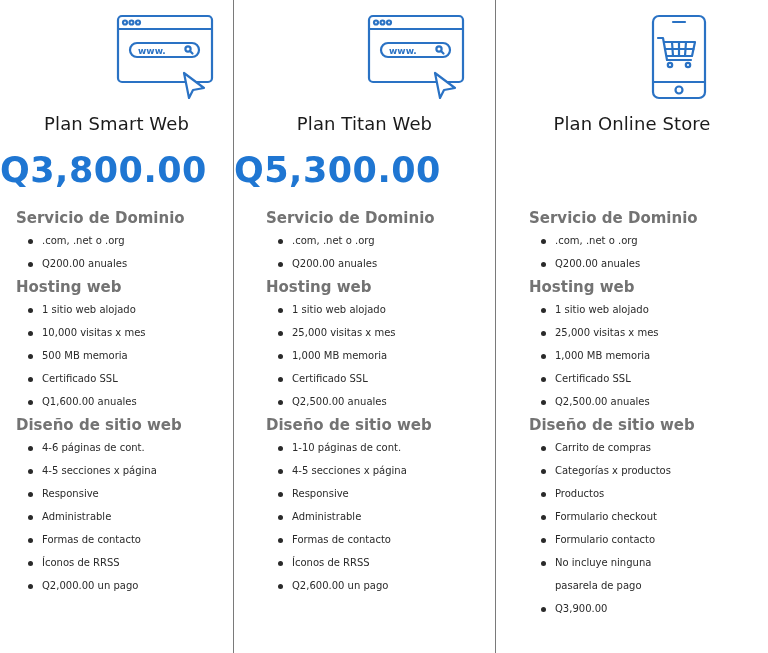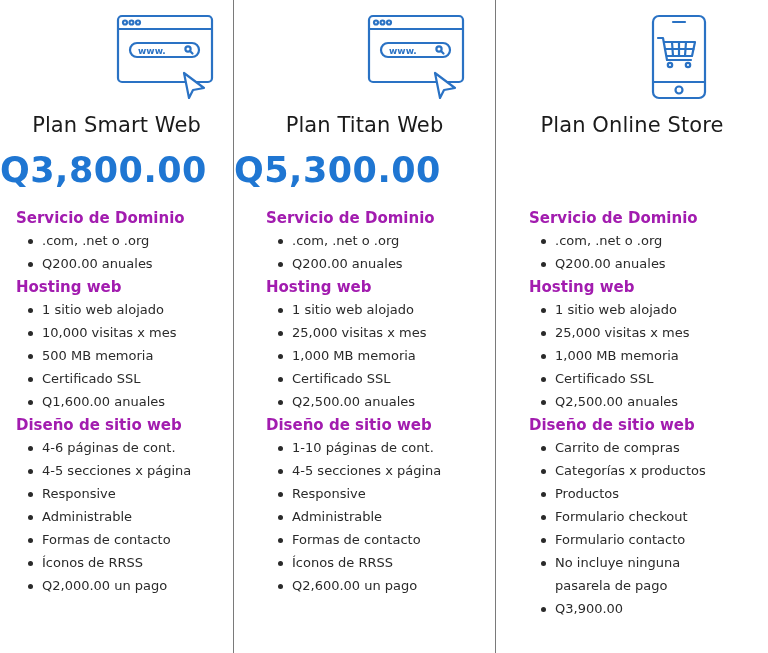--- a/index.html
+++ b/index.html
@@ -2,28 +2,28 @@
 <html><head>
 <meta charset="utf-8">
 <style>
   html, body { margin:0; padding:0; background:#ffffff; }
   body { width:768px; height:653px; position:relative; overflow:hidden;
          font-family:"DejaVu Sans","Liberation Sans",sans-serif; color:#222; }
   .divider { position:absolute; top:0; width:1px; height:653px; background:#7a7a7a; }
   .col { position:absolute; top:0; height:653px; }
   .icon { position:absolute; top:12px;margin-left:48px; }
   .title { position:absolute; top:113px; left:0; right:0; text-align:center;
-           font-size:21px; color:#1b1b1b; letter-spacing:0.1px; }
+           font-size:18px; color:#1b1b1b; letter-spacing:0.1px; }
   .price { position:absolute; top:150px; left:0; right:0; 
            font-size:35px; font-weight:bold; color:#1f76d2; letter-spacing:0.5px; }
   .sections { position:absolute; top:207px; }
-  .sec-h { font-size:15px; font-weight:bold; color:#a21caf; height:22px; line-height:22px; margin-top:1px; }
+  .sec-h { font-size:15px; font-weight:bold; color:#737373; height:22px; line-height:22px; margin-top:1px; }
   .sec-h.first { margin-top:0; }
   ul { list-style:none; margin:0; padding:0 0 0 12px; }
-  li { font-size:13px; color:#2a2a2a; line-height:23px; position:relative; padding-left:14px; white-space:nowrap; }
+  li { font-size:10px; color:#2a2a2a; line-height:23px; position:relative; padding-left:14px; white-space:nowrap; }
   li::before { content:""; position:absolute; left:0; top:10px; width:5px; height:5px; border-radius:50%; background:#2a2a2a; }
   li.cont::before { display:none; }
 </style>
 </head>
 <body>
 
 <div class="divider" style="left:233px"></div>
 <div class="divider" style="left:495px"></div>
 
 <div class="col" style="left:0; width:233px;">

